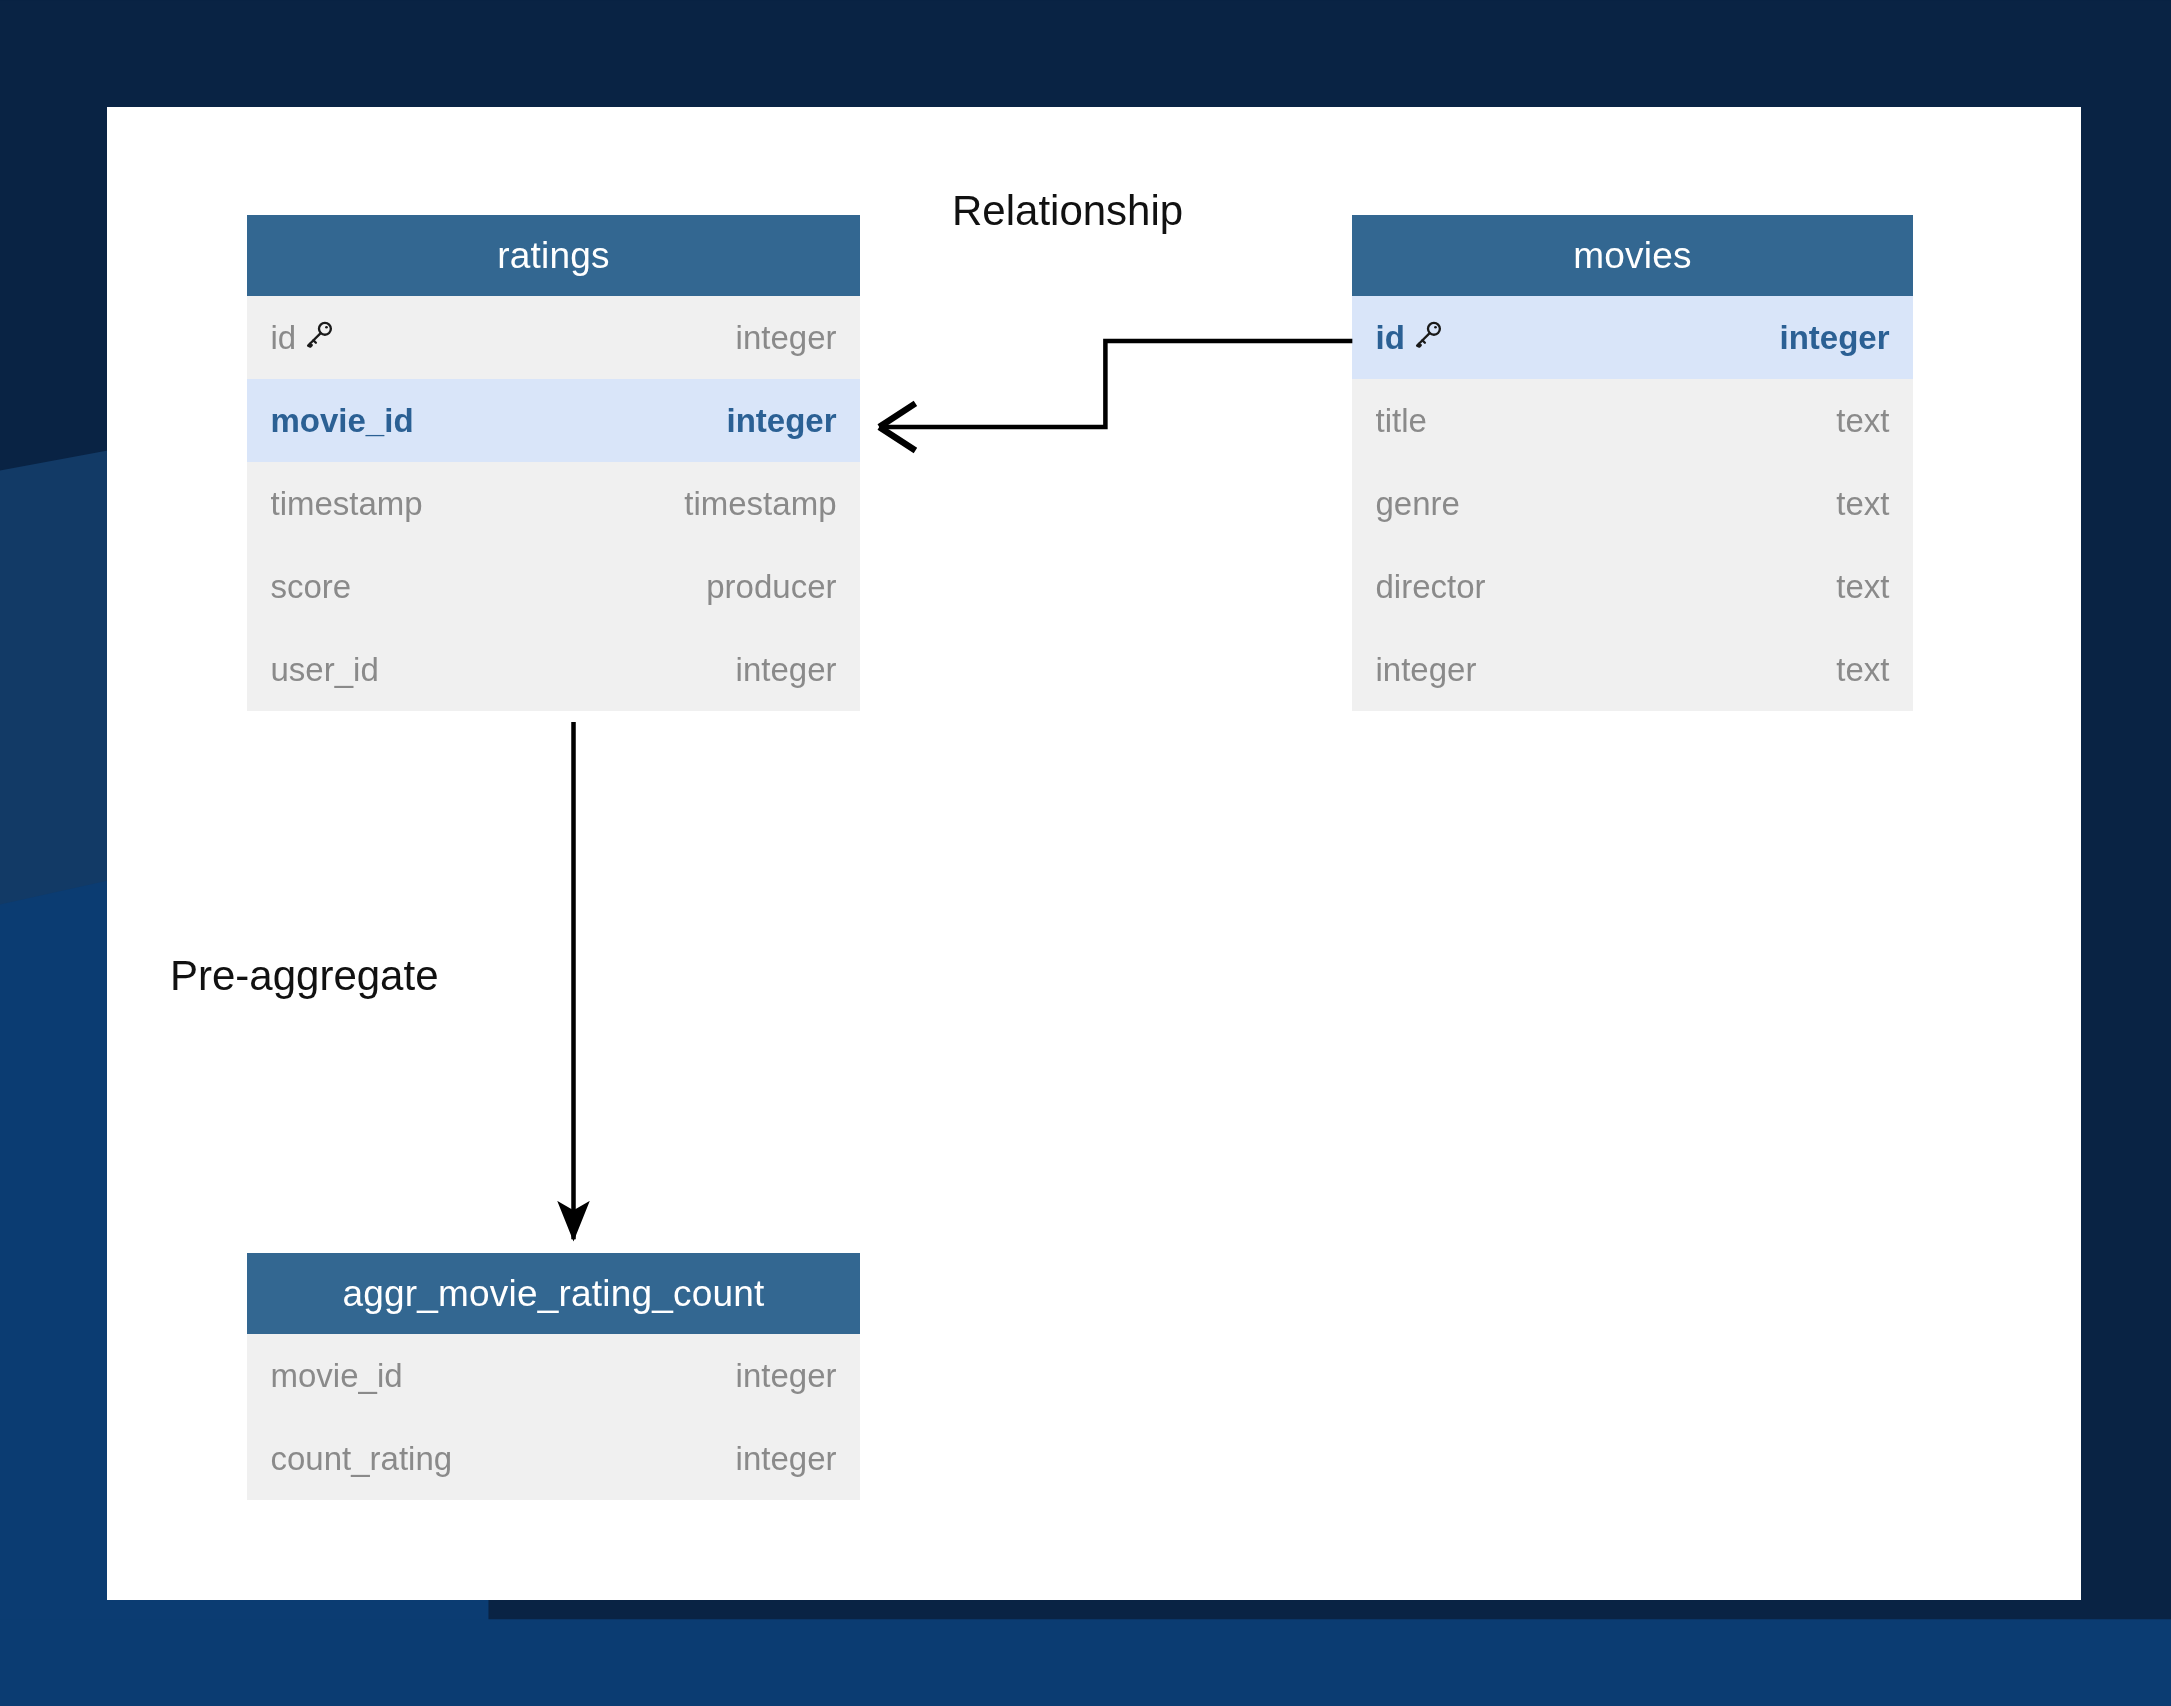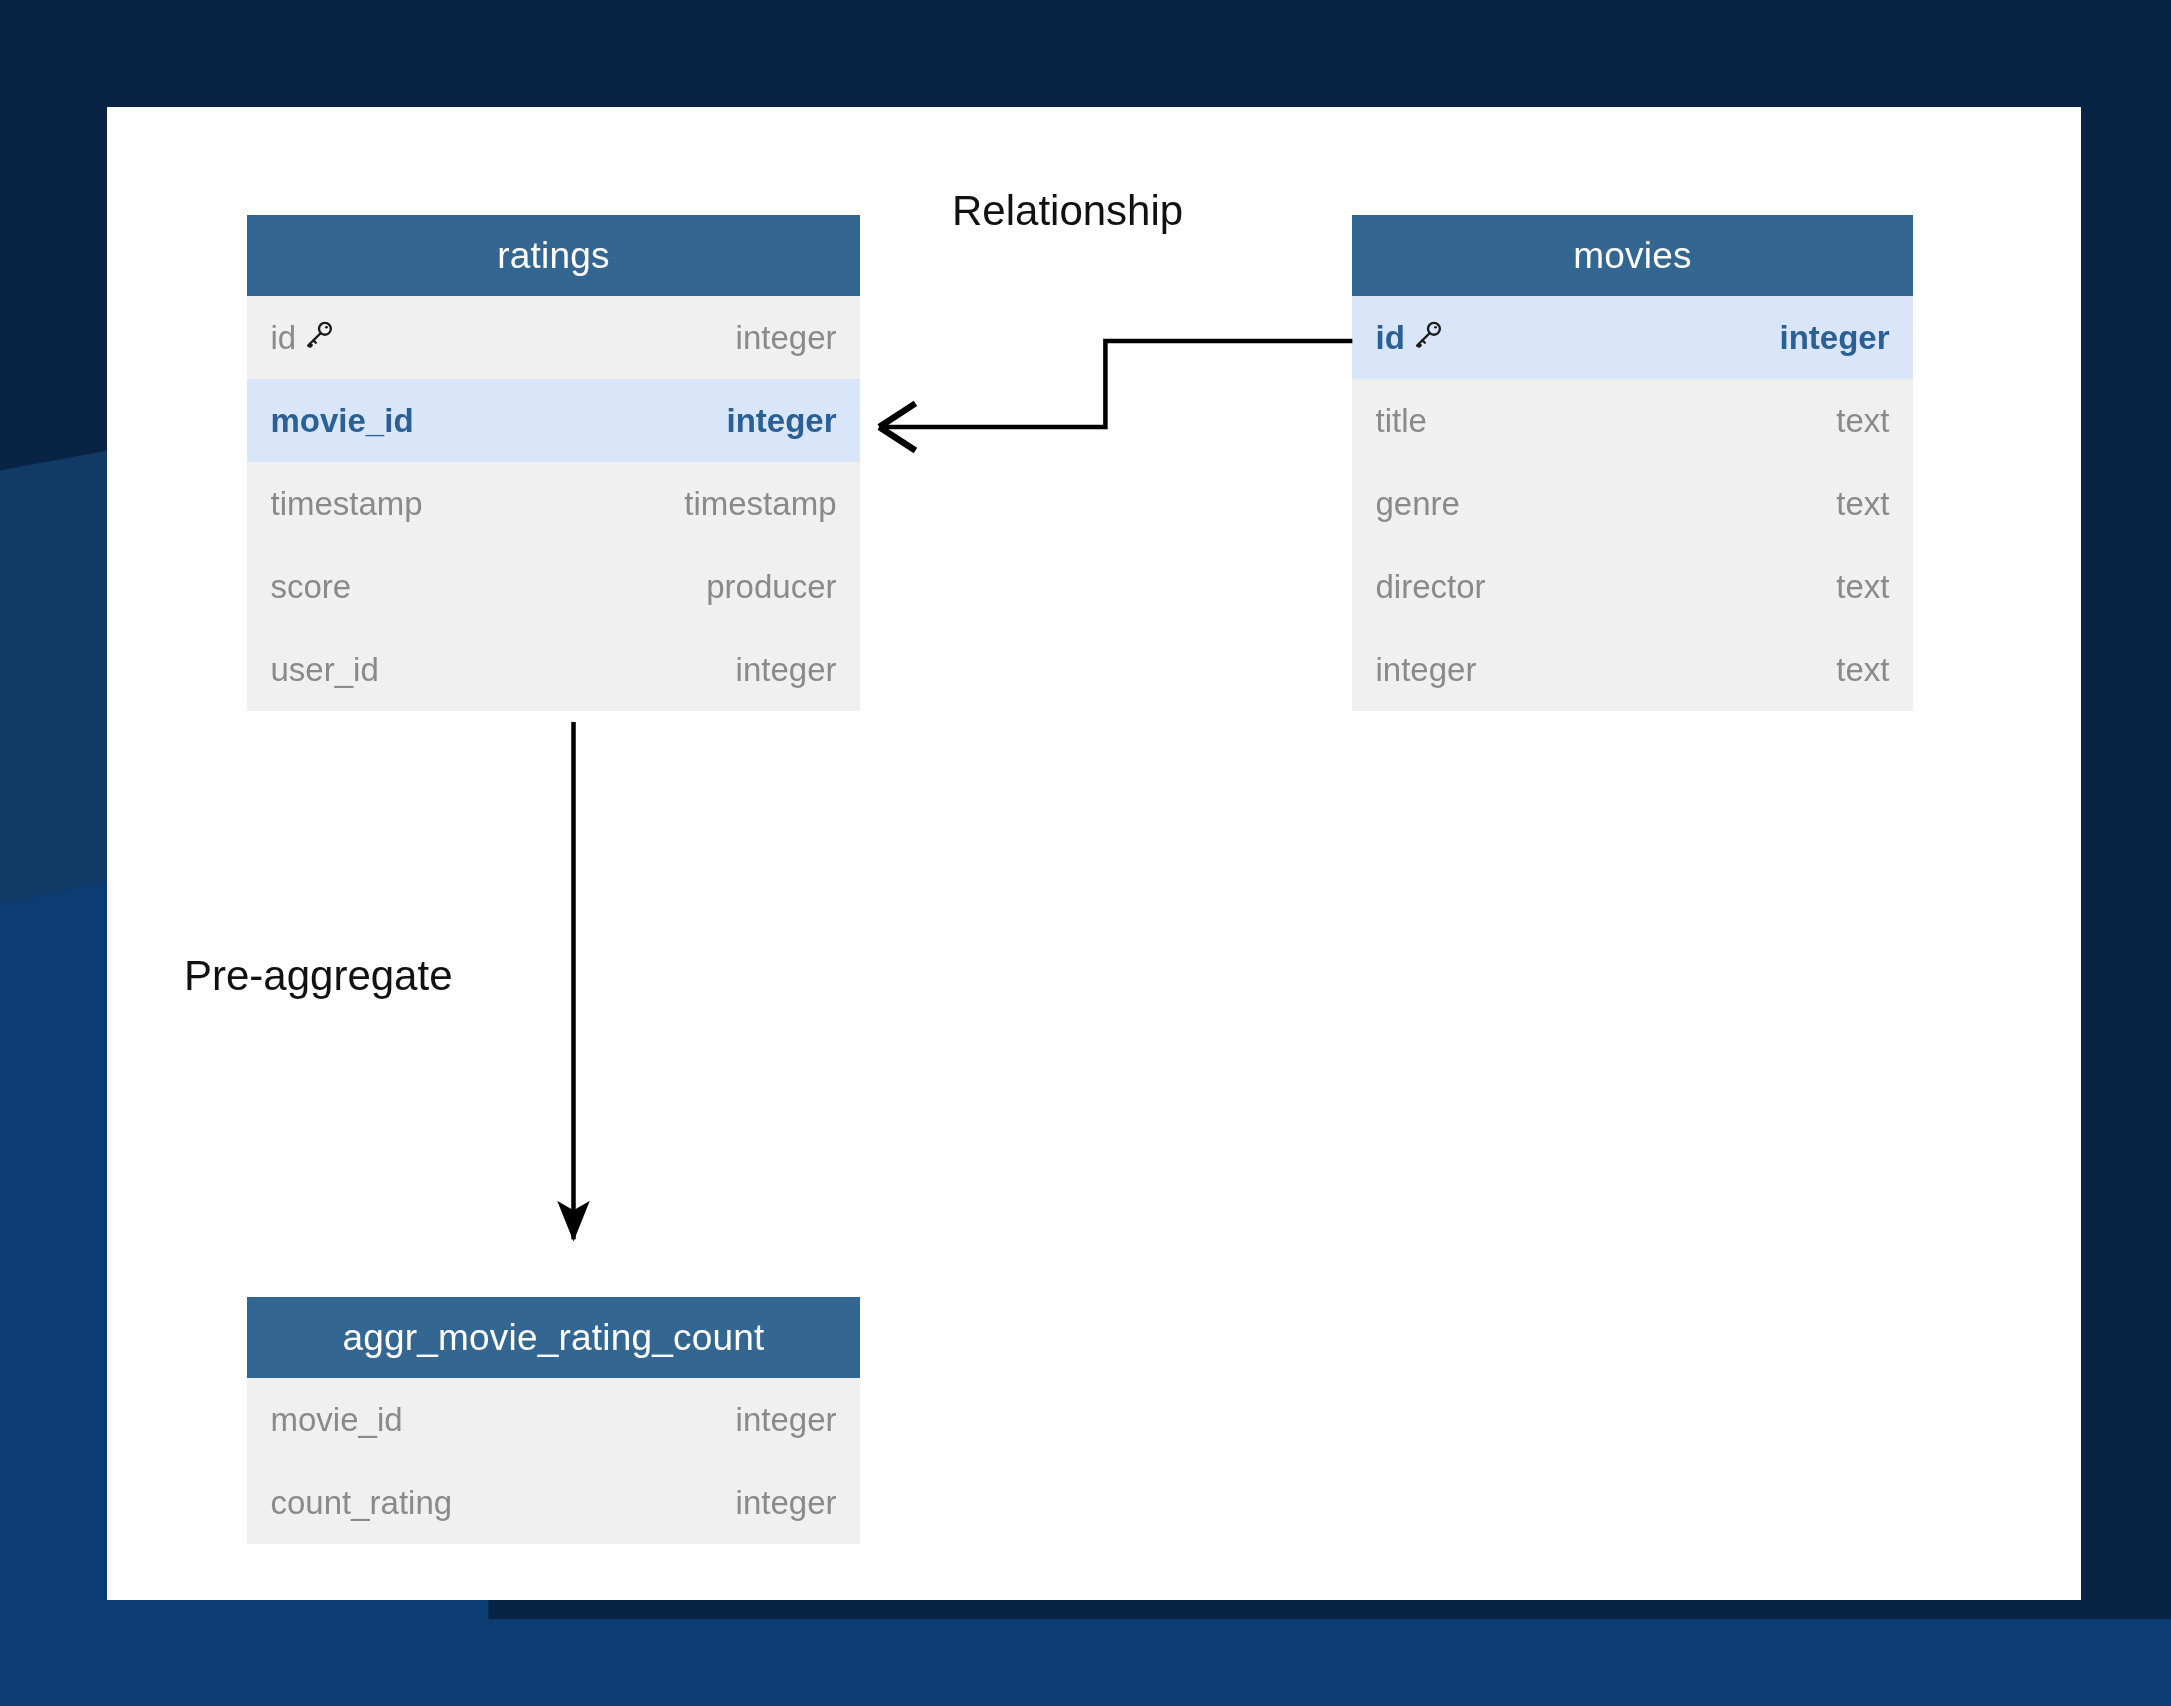--- a/index.html
+++ b/index.html
@@ -84,21 +84,21 @@
   }
 
   
   .diagram-label {
     position: absolute;
     font-size: 42px;
     color: #111111;
     white-space: nowrap;
   }
   #label-relationship { left: 952px; top: 187px; }
-  #label-preaggregate { left: 184px; top: 952px; }
+  #label-preaggregate { left: 170px; top: 952px; }
 </style>
 </head>
 <body>
 
 <div id="stage">
 
   <div class="bg-layer">
     <svg viewBox="0 0 2400 1887" xmlns="http://www.w3.org/2000/svg">
       <rect x="0" y="0" width="2400" height="1887" fill="#092344"></rect>
       <polygon points="0,520 540,420 540,1420 0,1420" fill="#123a66"></polygon>
@@ -208,21 +208,21 @@
       <div class="trow">
         <span class="col-name">
           <span>integer</span>
         </span>
         <span class="col-type">text</span>
       </div>
 
     </div>
   </div>
 
-  <div class="table-box" id="table-aggregate" style="left:247px; top:1253px; width:613px;margin-top:44px;">
+  <div class="table-box" id="table-aggregate" style="left:247px; top:1253px; width:613px;">
     <div class="table-header">aggr_movie_rating_count</div>
     <div class="table-body">
 
       <div class="trow">
         <span class="col-name">
           <span>movie_id</span>
         </span>
         <span class="col-type">integer</span>
       </div>
 

